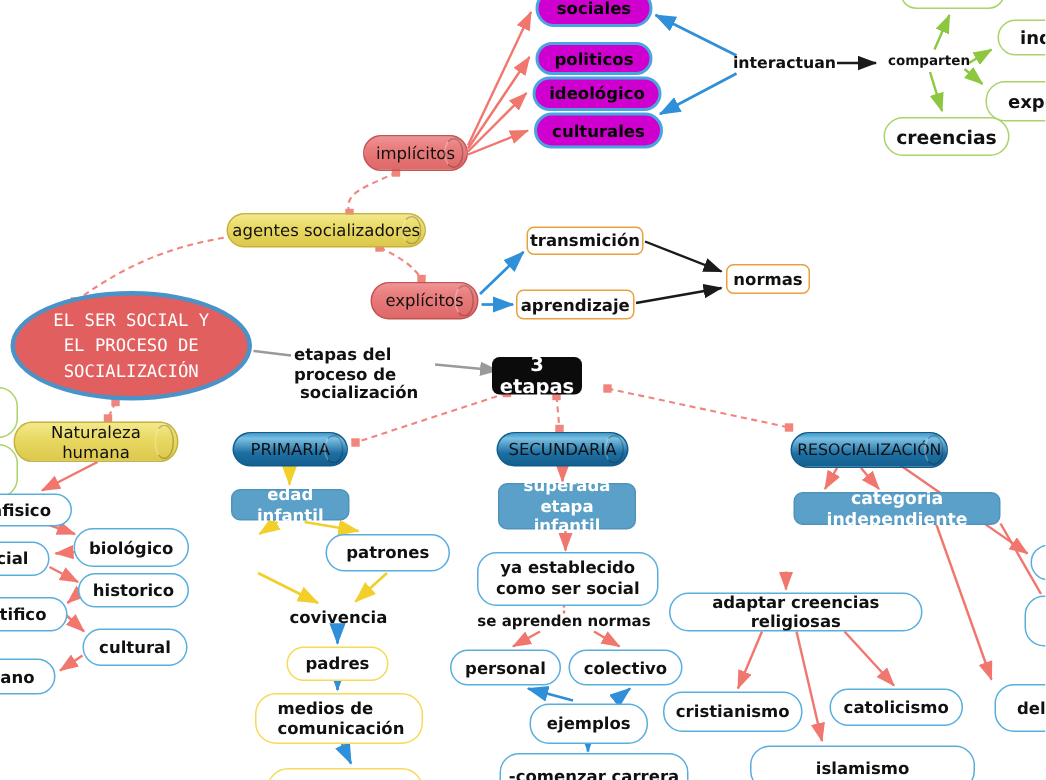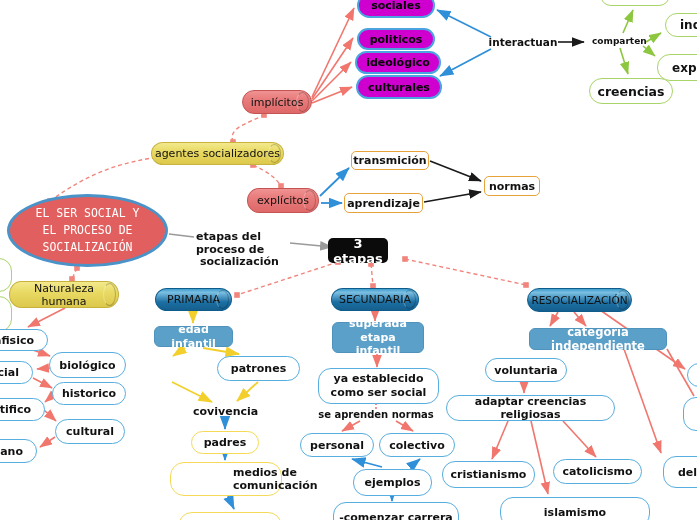--- a/index.html
+++ b/index.html
@@ -177,21 +177,21 @@
 
   <div class="node cyl cyl-blue" style="left:155px;top:288px;width:77px;height:23px;">PRIMARIA</div>
   <div class="node cyl cyl-blue" style="left:331px;top:288px;width:88px;height:23px;">SECUNDARIA</div>
   <div class="node cyl cyl-blue" style="left:527px;top:288px;width:105px;height:24px;font-size:10.5px;">RESOCIALIZACIÓN</div>
 
   <div class="node b-steel" style="left:154px;top:326px;width:79px;height:21px;">edad infantil</div>
   <div class="node box b-blue" style="left:217px;top:356px;width:83px;height:25px;">patrones</div>
   <div class="lbl" style="left:193px;top:405px;width:64px;font-size:11px;">covivencia</div>
   <div class="node box b-yellow" style="left:191px;top:431px;width:68px;height:23px;">padres</div>
   <div class="node box b-yellow stack alignL" style="left:170px;top:462px;width:112px;height:34px;line-height:1.2;">
-    <div style="text-align:left;margin-left:48px;">
+    <div style="text-align:left;">
         <span>medios de</span>
         <span>comunicación</span>
       </div>
   </div>
   <div class="node box b-yellow" style="left:178px;top:512px;width:104px;height:30px;"></div>
 
   <div class="node b-steel stack" style="left:332px;top:322px;width:92px;height:31px;">
     <div>
         <span>superada etapa</span>
         <span>infantil</span>
@@ -203,21 +203,20 @@
         <span>como ser social</span>
       </div>
   </div>
   <div class="lbl" style="left:318px;top:409px;width:116px;font-size:10px;">se aprenden normas</div>
   <div class="node box b-blue" style="left:300px;top:433px;width:74px;height:24px;">personal</div>
   <div class="node box b-blue" style="left:379px;top:433px;width:76px;height:24px;">colectivo</div>
   <div class="node box b-blue" style="left:353px;top:469px;width:79px;height:27px;">ejemplos</div>
   <div class="node box b-blue" style="left:333px;top:502px;width:126px;height:30px;">-comenzar carrera</div>
 
   <div class="node b-steel" style="left:529px;top:328px;width:138px;height:22px;font-size:11.5px;">categoria independiente</div>
-  <div class="node box b-blue" style="left:485px;top:358px;width:82px;height:24px;">voluntaria</div>
   <div class="node box b-blue" style="left:446px;top:395px;width:169px;height:26px;">adaptar creencias religiosas</div>
   <div class="node box b-blue" style="left:442px;top:461px;width:93px;height:27px;">cristianismo</div>
   <div class="node box b-blue" style="left:553px;top:459px;width:89px;height:25px;">catolicismo</div>
   <div class="node box b-blue" style="left:500px;top:497px;width:150px;height:30px;">islamismo</div>
   <div class="node box b-blue cutR" style="left:663px;top:456px;width:72px;height:32px;">deli</div>
   <div class="node box b-blue" style="left:687px;top:363px;width:40px;height:24px;"></div>
   <div class="node box b-blue" style="left:683px;top:397px;width:44px;height:34px;"></div>
 
 </div>
 

